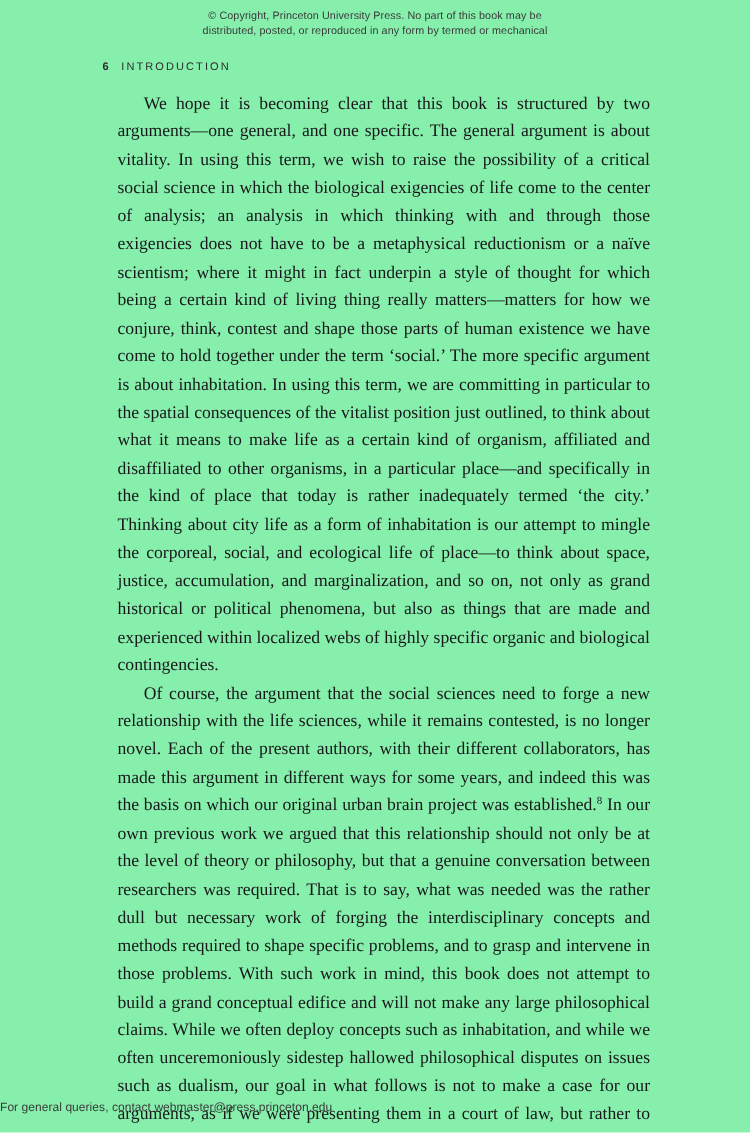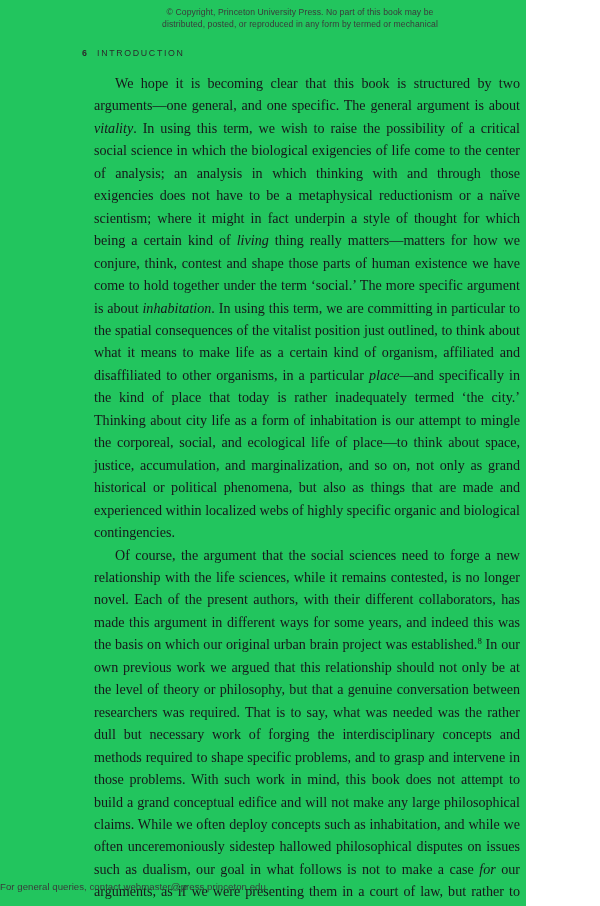--- a/index.html
+++ b/index.html
@@ -3,23 +3,23 @@
 <meta charset="utf-8">
 <title>Book Page</title>
 <style>
   html, body {
     margin: 0;
     padding: 0;
     background: #ffffff;
   }
   .page {
     position: relative;
-    width: 526px;
+    width: 600px;
     height: 906px;
-    background: #22c55e;
+    background: #86efac;
     overflow: hidden;
     font-family: "Liberation Serif", "DejaVu Serif", serif;
     color: #1a1a1a;
   }
 
   
   .copyright-notice {
     position: absolute;
     left: 120px;
     top: 6px;
@@ -69,21 +69,21 @@
     font-size: 14.1px;
     line-height: 22.45px;
     text-indent: 21px;
     hyphens: manual;
     -webkit-hyphens: manual;
     color: #17171a;
   }
   p.para + p.para {
     margin-top: 0;
   }
-  .it { font-style: italic; }
+  .it { }
   sup.fn {
     font-size: 0.62em;
     vertical-align: 0.52em;
     line-height: 0;
   }
 
   
   .page-footer {
     position: absolute;
     left: 0;

